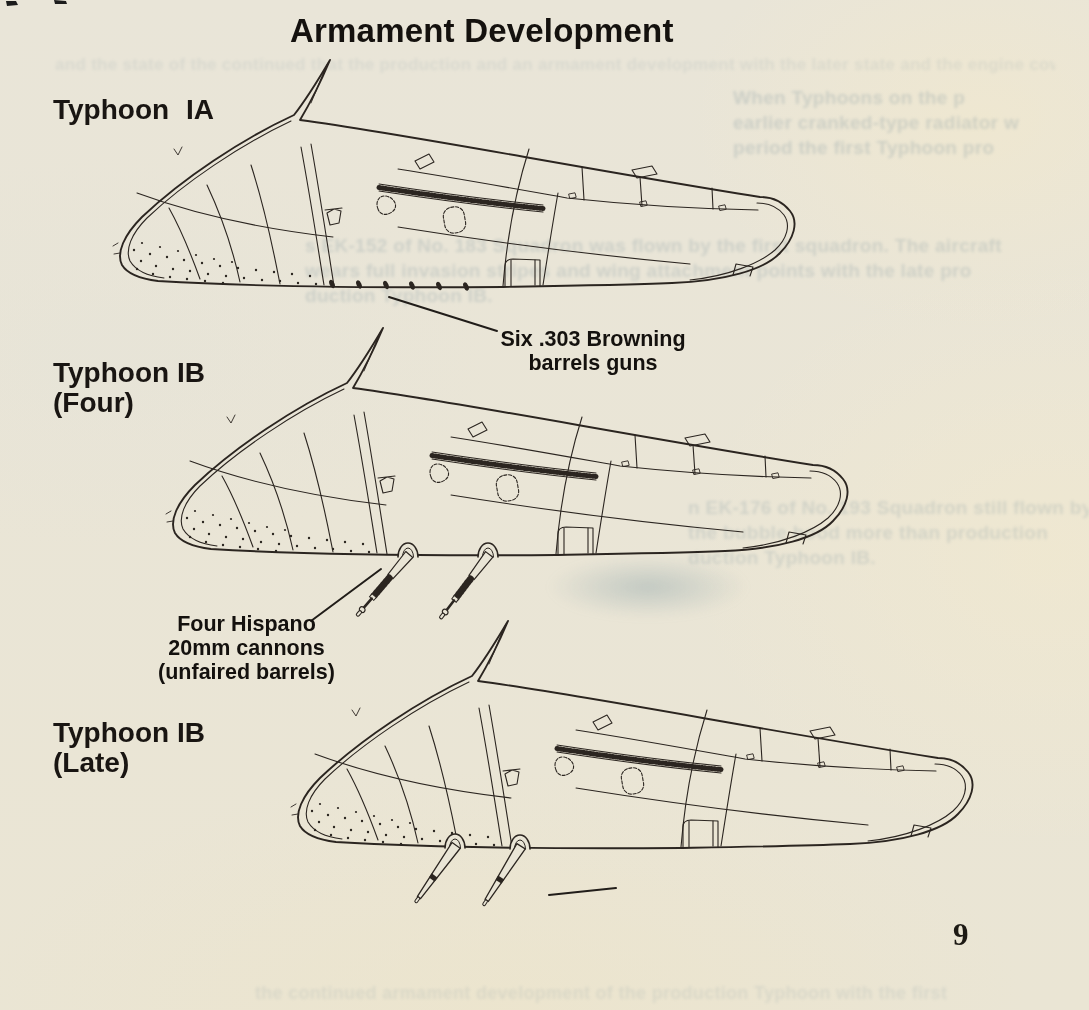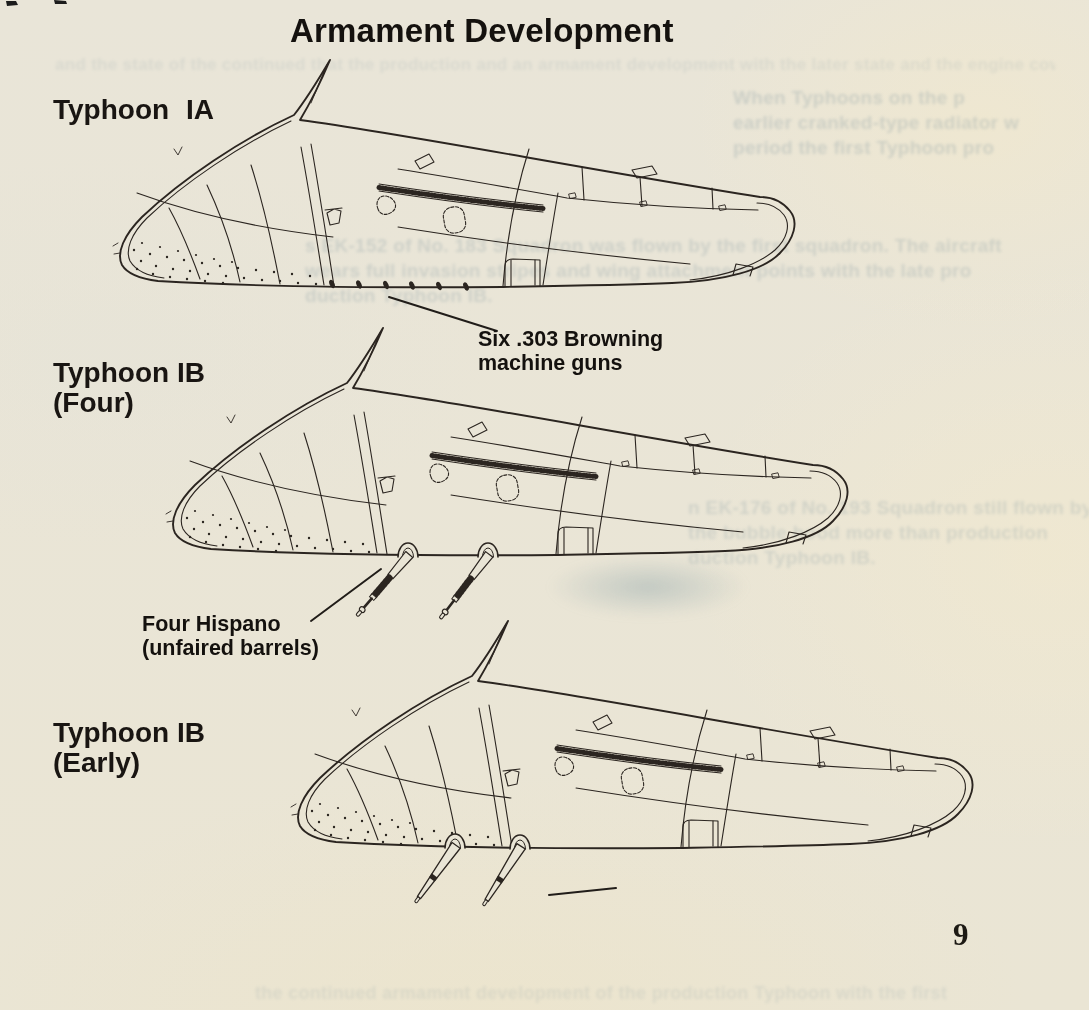--- a/index.html
+++ b/index.html
@@ -22,25 +22,25 @@
     font-size:33px;font-weight:700;letter-spacing:.2px;color:#14110e;
   }
   .wing-label{
     position:absolute;left:17px;
     font-size:28px;font-weight:700;line-height:30px;color:#191512;margin-left:36px;
   }
   .wing-label.l1{top:95px;word-spacing:9px;}
   .wing-label.l2{top:358px;}
   .wing-label.l3{top:718px;}
   .anno{
-    position:absolute;text-align:left;
+    position:absolute;text-align:center;
     font-size:21.5px;font-weight:700;line-height:24px;color:#14110e;
   }
   .anno.a1{left:478px;top:327px;width:230px;}
-  .anno.a2{left:142px;top:612px;width:195px;}
+  .anno.a2{left:149px;top:612px;width:195px;}
   .anno.a3{left:620px;top:849px;width:104px;line-height:25px;}
   .pagenum{
     position:absolute;left:953px;top:917px;
     font-family:"Liberation Serif", serif;
     font-size:31px;font-weight:700;color:#1d1a14;
   }
   .ghost{
     position:absolute;color:#78909a;font-weight:700;
     filter:blur(1.4px);letter-spacing:.3px;overflow:hidden;
   }
@@ -227,26 +227,27 @@
 
   <div class="wing-label l1">
     <div>Typhoon IA</div>
   </div>
   <div class="wing-label l2">
     <div>Typhoon IB</div>
     <div>(Four)</div>
   </div>
   <div class="wing-label l3">
     <div>Typhoon IB</div>
-    <div>(Early)</div>
+    <div>(Late)</div>
   </div>
 
   <div class="anno a1">
     <div>Six .303 Browning</div>
-    <div>machine guns</div>
+    <div>barrels guns</div>
   </div>
   <div class="anno a2">
     <div>Four Hispano</div>
+    <div>20mm cannons</div>
     <div>(unfaired barrels)</div>
   </div>
 
   <div class="pagenum">9</div>
 </div>
 
 </body></html>

